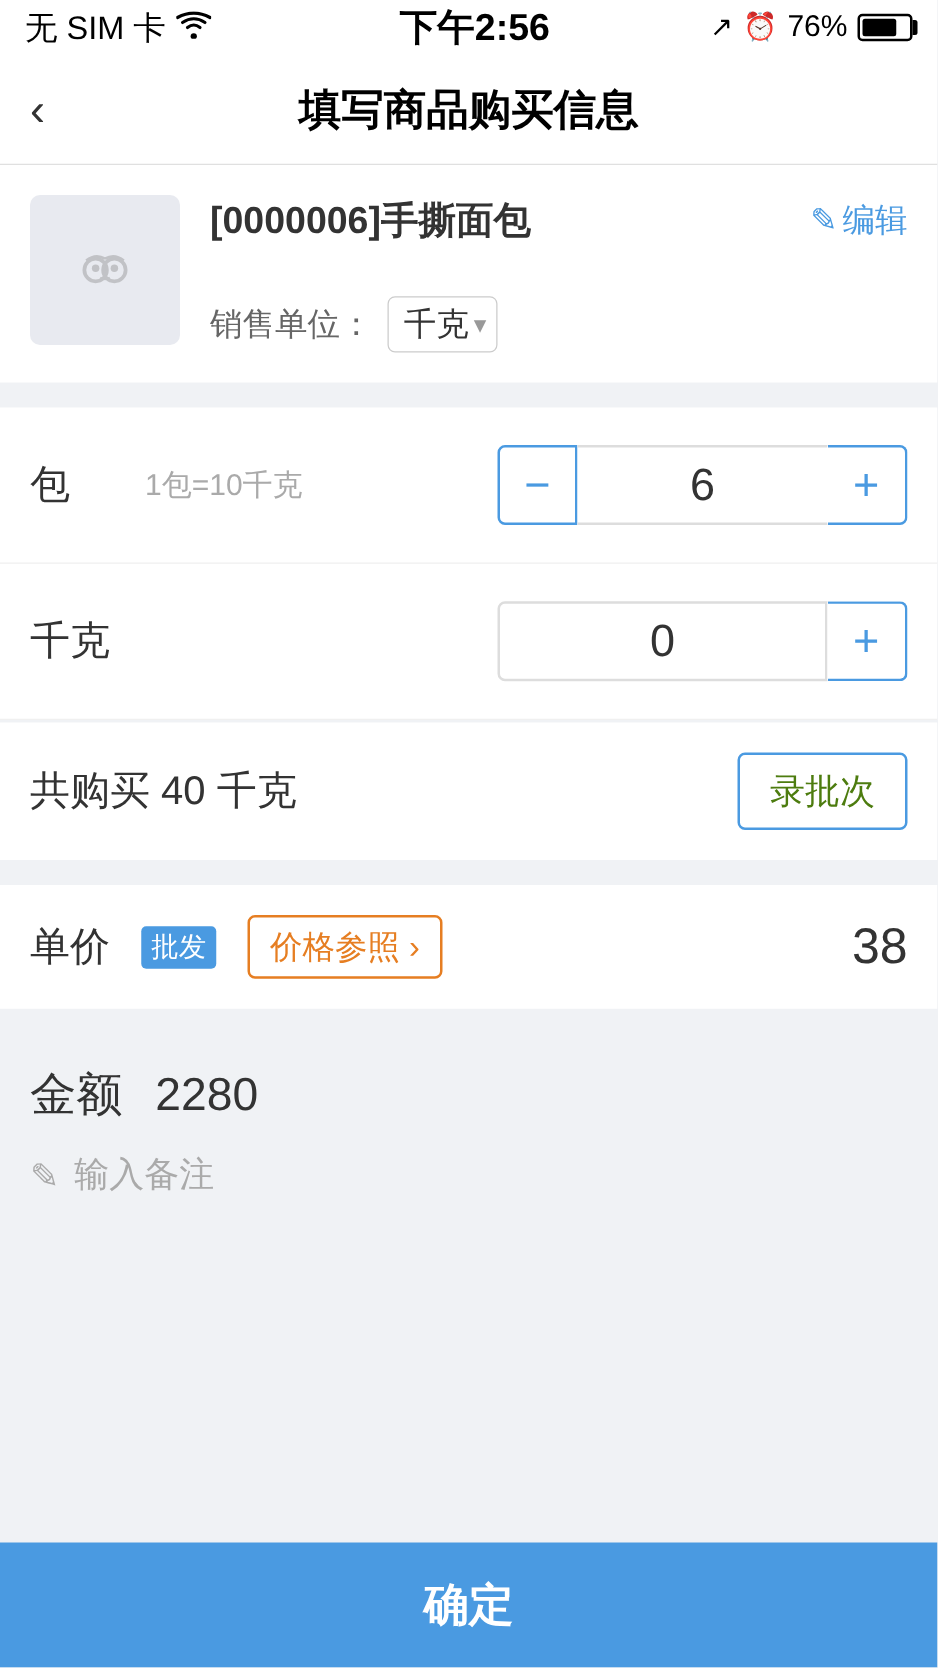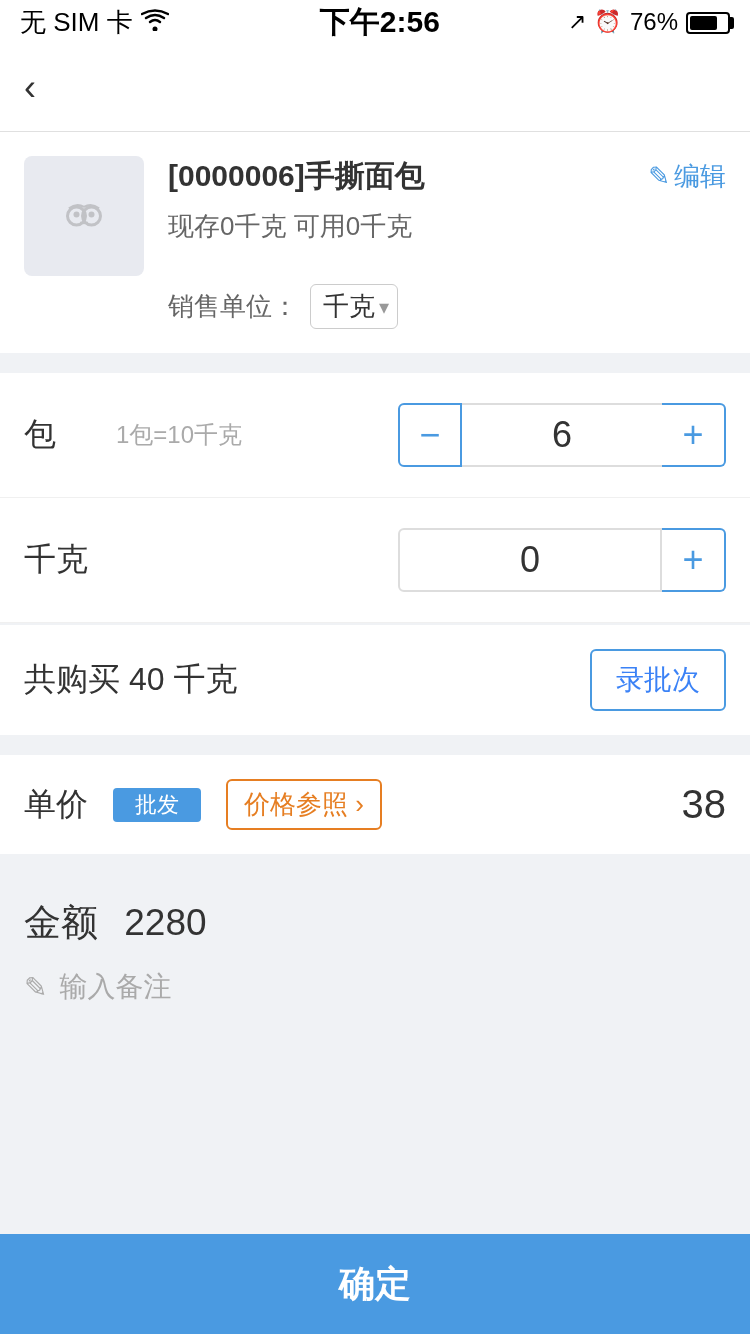--- a/index.html
+++ b/index.html
@@ -276,21 +276,21 @@
     }
     .total-text {
       font-size: 32px;
       color: #333;
     }
     .batch-btn {
       border: 2px solid #4a9ae1;
       border-radius: 6px;
       padding: 10px 24px;
       font-size: 28px;
-      color: #3b82f6;
+      color: #4d7c0f;
       background: #fff;
       cursor: pointer;
     }
 
     
     .price-section {
       background: #fff;
       padding: 24px 24px;
       margin-bottom: 20px;
     }
@@ -306,21 +306,21 @@
       gap: 25px;
     }
     .price-label {
       font-size: 32px;
       color: #333;
     }
     .batch-tag {
       background: #4a9ae1;
       color: #fff;
       font-size: 22px;
-      padding: 2px 22px;
+      padding: 2px 8px;
       border-radius: 4px;
     }
     .price-ref-btn {
       border: 2px solid #e67e22;
       border-radius: 6px;
       padding: 6px 16px;
       font-size: 26px;
       color: #e67e22;
       background: #fff;
       cursor: pointer;
@@ -397,20 +397,21 @@
     <span>
       <div class="battery-icon">
           <div class="battery-fill"></div>
         </div>
     </span>
   </div>
 </div>
 
 <div class="nav-bar">
   <div class="nav-back">‹</div>
+  <div class="nav-title">填写商品购买信息</div>
 </div>
 
 <div class="product-section">
   <div class="product-thumb">
     <svg viewBox="0 0 80 60">
 
       <circle cx="30" cy="30" r="12" fill="none" stroke="#888" stroke-width="4"></circle>
       <circle cx="50" cy="30" r="12" fill="none" stroke="#888" stroke-width="4"></circle>
       <circle cx="30" cy="28" r="4" fill="#888"></circle>
       <circle cx="50" cy="28" r="4" fill="#888"></circle>
@@ -420,21 +421,20 @@
     </svg>
   </div>
   <div class="product-info">
     <div class="product-name-row">
       <div class="product-name">[0000006]手撕面包</div>
       <div class="edit-btn">
         <span>✎</span>
         <span>编辑</span>
       </div>
     </div>
-    <div class="product-stock">现存0千克   可用0千克</div>
     <div class="product-unit-row">
       <span class="unit-label">销售单位：</span>
       <div class="unit-select-wrapper">
         <span>千克</span>
         <span class="chevron">▾</span>
       </div>
     </div>
   </div>
 </div>
 

